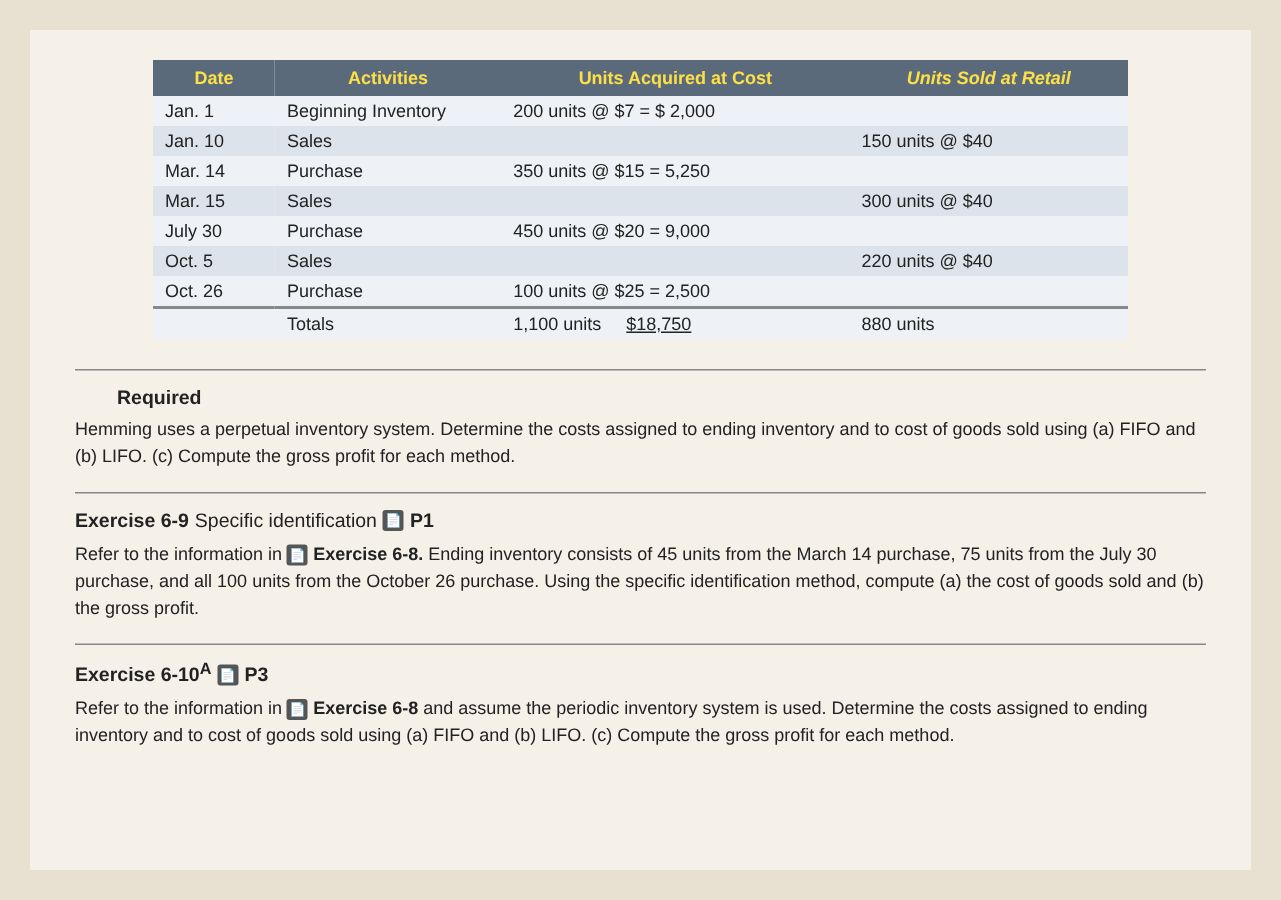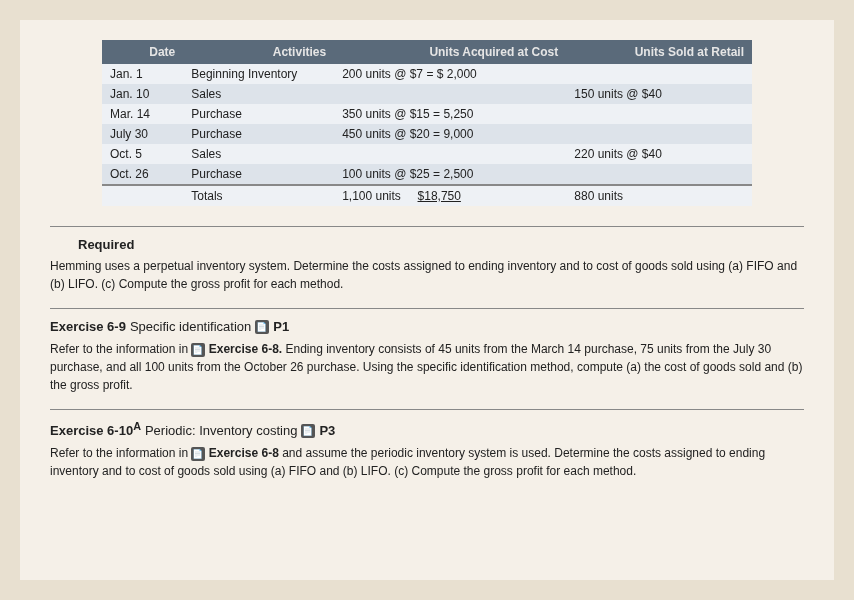--- a/index.html
+++ b/index.html
@@ -18,23 +18,23 @@
       min-height: 560px;
     }
     
     .inventory-table {
       width: 650px;
       margin: 0 auto 20px auto;
       border-collapse: collapse;
     }
     .inventory-table th {
       background: #5a6a7a;
-      color: #e5e5e5;
+      color: #fde047;
       padding: 5px 8px;
-      text-align: right;
+      text-align: center;
       font-size: 12px;
       font-weight: bold;
     }
     .inventory-table td {
       padding: 3px 8px;
       font-size: 12px;
       vertical-align: middle;
     }
     .inventory-table tr:nth-child(even) td {
       background: #dde3ea;
@@ -43,21 +43,21 @@
       background: #eef1f5;
     }
     .totals-row td {
       border-top: 2px solid #888;
       font-weight: normal;
       background: #eef1f5 !important;
     }
     .col-date { width: 70px; }
     .col-activities { width: 130px; }
     .col-units-cost { width: 200px; }
-    .col-units-retail { width: 160px; }
+    .col-units-retail { width: 160px; font-style: italic; }
     
     .divider {
       border: none;
       border-top: 1px solid #888;
       margin: 15px 0 10px 0;
     }
     
     .required-label {
       font-weight: bold;
       font-size: 13px;
@@ -130,20 +130,26 @@
         <td></td>
         <td>150 units @ $40</td>
       </tr>
       <tr>
         <td>Mar. 14</td>
         <td>Purchase</td>
         <td>350 units @ $15 =  5,250</td>
         <td></td>
       </tr>
       <tr>
+        <td>Mar. 15</td>
+        <td>Sales</td>
+        <td></td>
+        <td>300 units @ $40</td>
+      </tr>
+      <tr>
         <td>July 30</td>
         <td>Purchase</td>
         <td>450 units @ $20 =  9,000</td>
         <td></td>
       </tr>
       <tr>
         <td>Oct. 5</td>
         <td>Sales</td>
         <td></td>
         <td>220 units @ $40</td>
@@ -181,21 +187,20 @@
     <span class="exercise-title">P1</span>
   </div>
   <div class="exercise-body">
     Refer to the information in <span class="ref-icon">📄</span> <span class="bold-text">Exercise 6-8.</span> Ending inventory consists of 45 units from the March 14 purchase, 75 units from the July 30 purchase, and all 100 units from the October 26 purchase. Using the specific identification method, compute (a) the cost of goods sold and (b) the gross profit.
   </div>
 
   <hr class="divider">
 
   <div class="exercise-header">
     <span class="exercise-title">Exercise 6-10<sup>A</sup></span>
-    <span class="exercise-sub">Periodic: Inventory costing</span>
     <span class="ref-icon">📄</span>
     <span class="exercise-title">P3</span>
   </div>
   <div class="exercise-body">
     Refer to the information in <span class="ref-icon">📄</span> <span class="bold-text">Exercise 6-8</span> and assume the periodic inventory system is used. Determine the costs assigned to ending inventory and to cost of goods sold using (a) FIFO and (b) LIFO. (c) Compute the gross profit for each method.
   </div>
 
 </div>
 
 </body></html>

